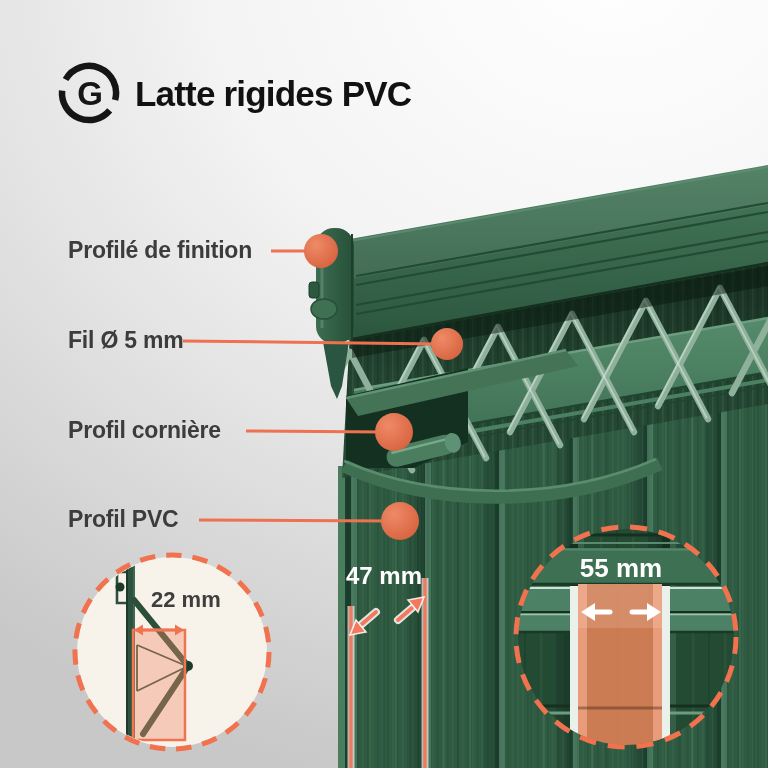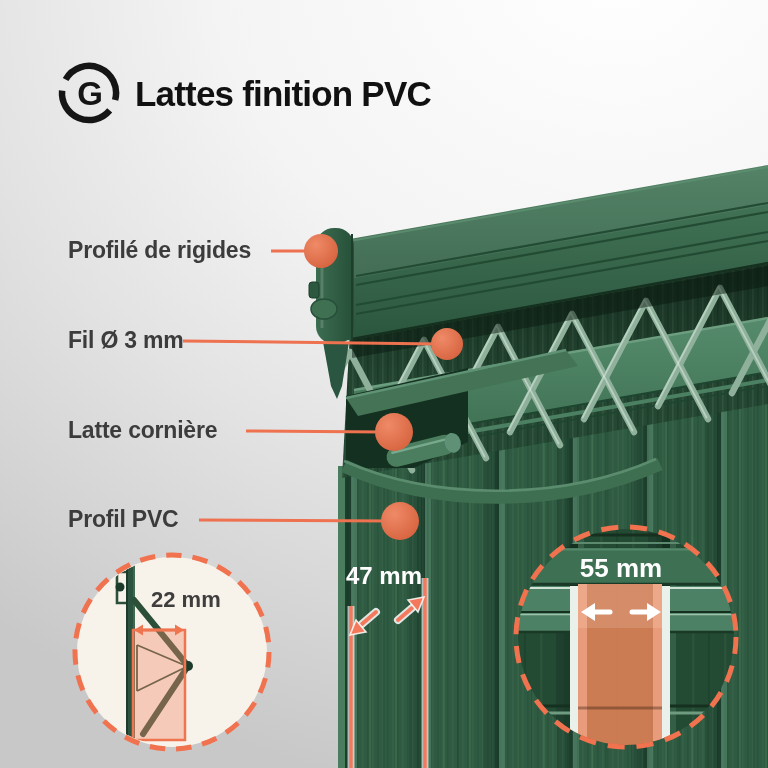--- a/index.html
+++ b/index.html
@@ -284,21 +284,21 @@
   </svg>
 
   <div class="header">
     <svg class="logo" viewBox="0 0 64 64">
       <g fill="none" stroke="#151515" stroke-width="6.5">
         <path d="M8.6,18.5 A27,27 0 0 1 58.1,39"></path>
         <path d="M52.7,49.4 A27,27 0 0 1 5.1,29.6"></path>
       </g>
       <text x="33" y="44" text-anchor="middle" font-size="33" font-weight="700" fill="#151515">G</text>
     </svg>
-    <div class="title">Lattes finition PVC</div>
+    <div class="title">Latte rigides PVC</div>
   </div>
 
-  <div class="callout" id="callout-1">Profilé de rigides</div>
-  <div class="callout" id="callout-2">Fil Ø 3 mm</div>
-  <div class="callout" id="callout-3">Latte cornière</div>
+  <div class="callout" id="callout-1">Profilé de finition</div>
+  <div class="callout" id="callout-2">Fil Ø 5 mm</div>
+  <div class="callout" id="callout-3">Profil cornière</div>
   <div class="callout" id="callout-4">Profil PVC</div>
 
 </div>
 
 </body></html>

